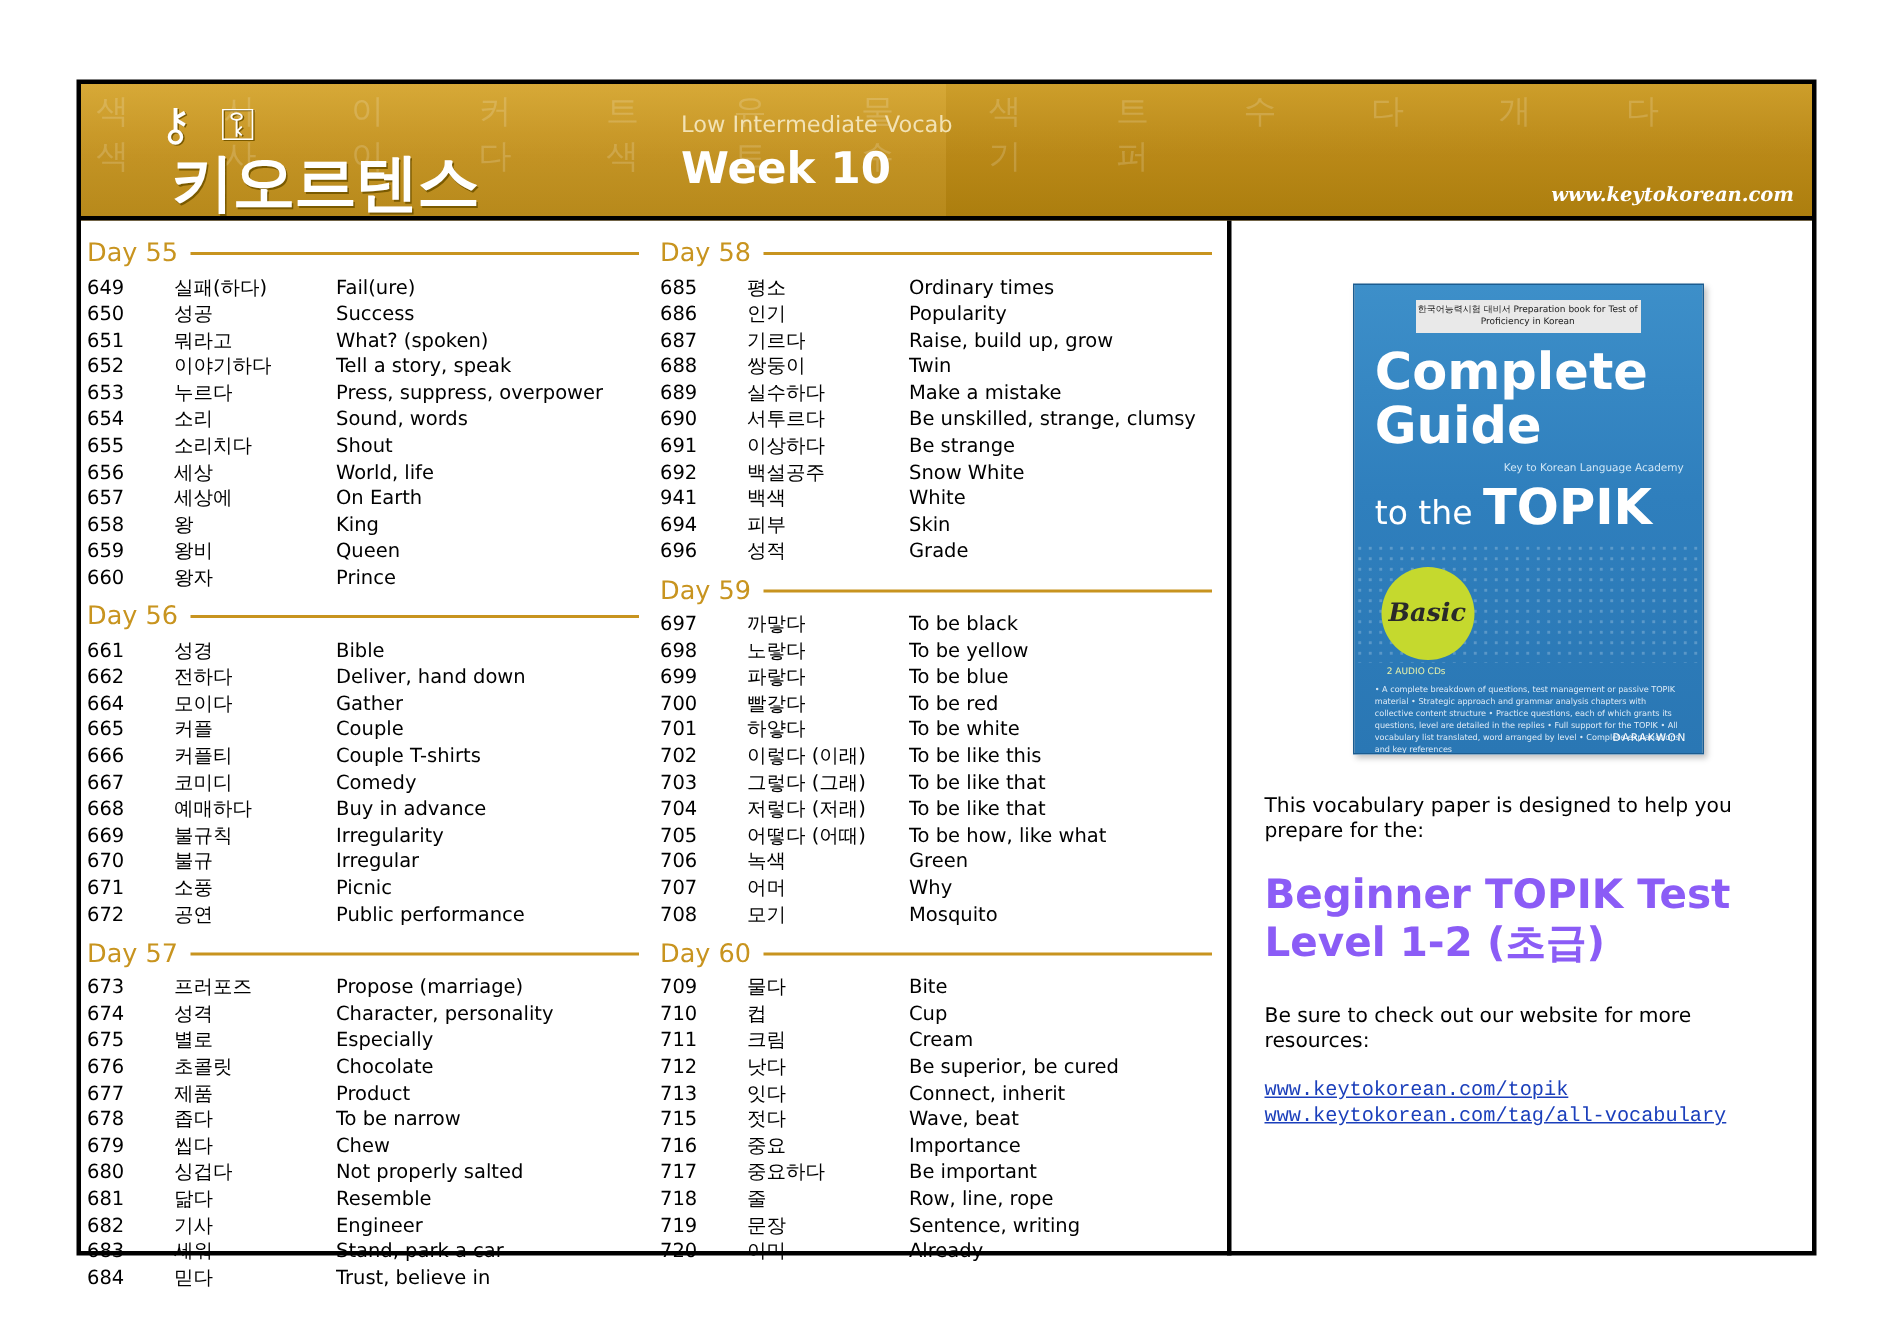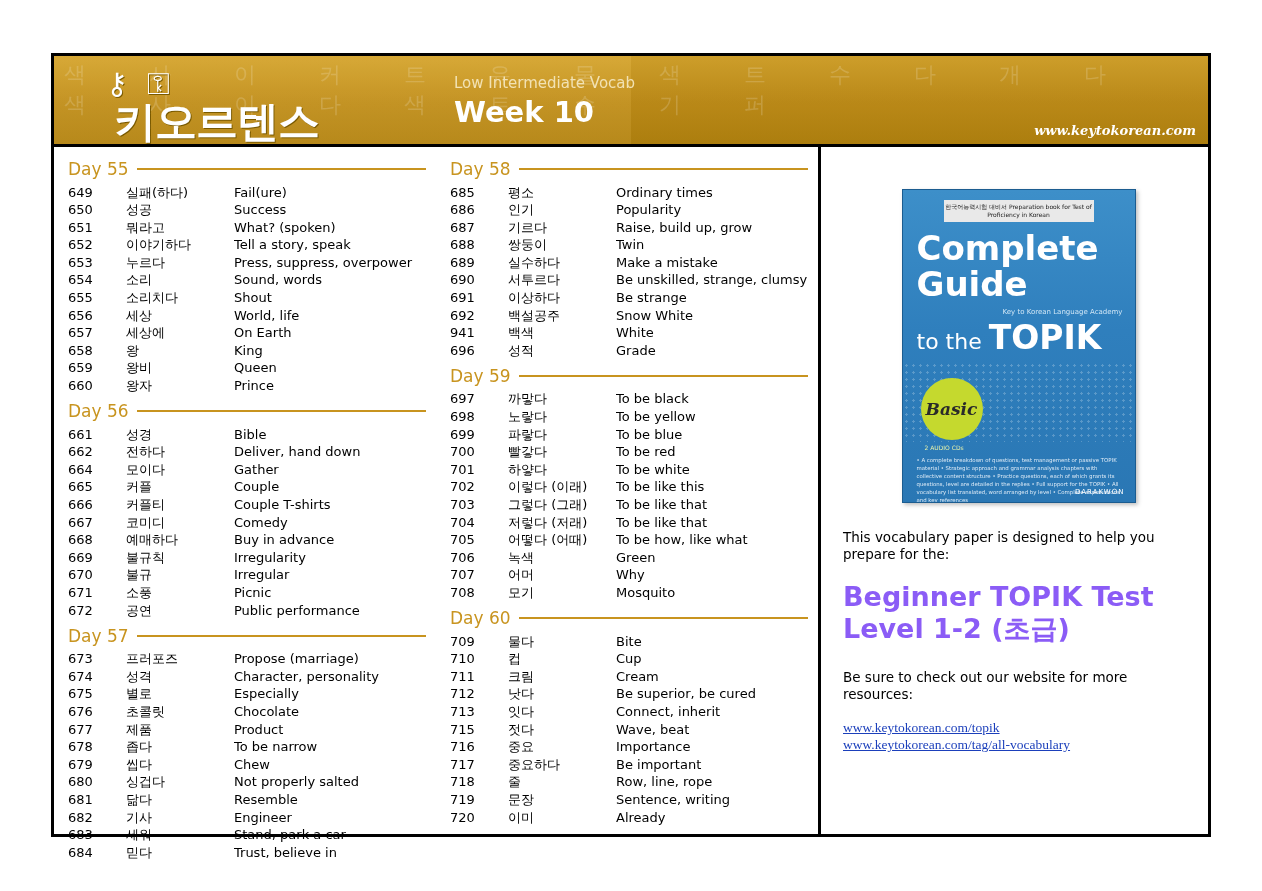--- a/index.html
+++ b/index.html
@@ -101,21 +101,21 @@
     font-family: "DejaVu Serif", serif;
   }
   
   .body {
     position: relative;
     height: 690px;
     display: flex;
   }
   .col {
     width: 382px;
-    padding: 6px 6px 0 14px;
+    padding: 6px 6px 0 4px;
     box-sizing: border-box;
   }
   .col.second {
     border-left: none;
   }
   .divider {
     width: 3px;
     background: #000;
   }
   .side {
@@ -289,21 +289,21 @@
   }
   .side-links {
     margin-top: 16px;
   }
   .side-links a {
     display: block;
     color: #1b3fbb;
     font-size: 13.5px;
     text-decoration: underline;
     line-height: 17px;
-    font-family: Liberation Serif, serif;
+    font-family: Liberation Mono, monospace;
   }
 </style>
 </head>
 <body>
 
 <div class="page">
 
   <div class="header">
     <div class="watermark">색 사 이 커 트 유 물 색 트 수 다 개 다 색 사 이 다 색 트 수 기 퍼</div>
 
@@ -572,20 +572,25 @@
             </tr>
         <tr>
               <td class="num">692</td>
               <td class="kor">백설공주</td>
               <td class="eng">Snow White</td>
             </tr>
         <tr>
               <td class="num">941</td>
               <td class="kor">백색</td>
               <td class="eng">White</td>
+            </tr>
+        <tr>
+              <td class="num">694</td>
+              <td class="kor">피부</td>
+              <td class="eng">Skin</td>
             </tr>
         <tr>
               <td class="num">696</td>
               <td class="kor">성적</td>
               <td class="eng">Grade</td>
             </tr>
       </tbody>
         </table>
 
       <div class="day-head">

